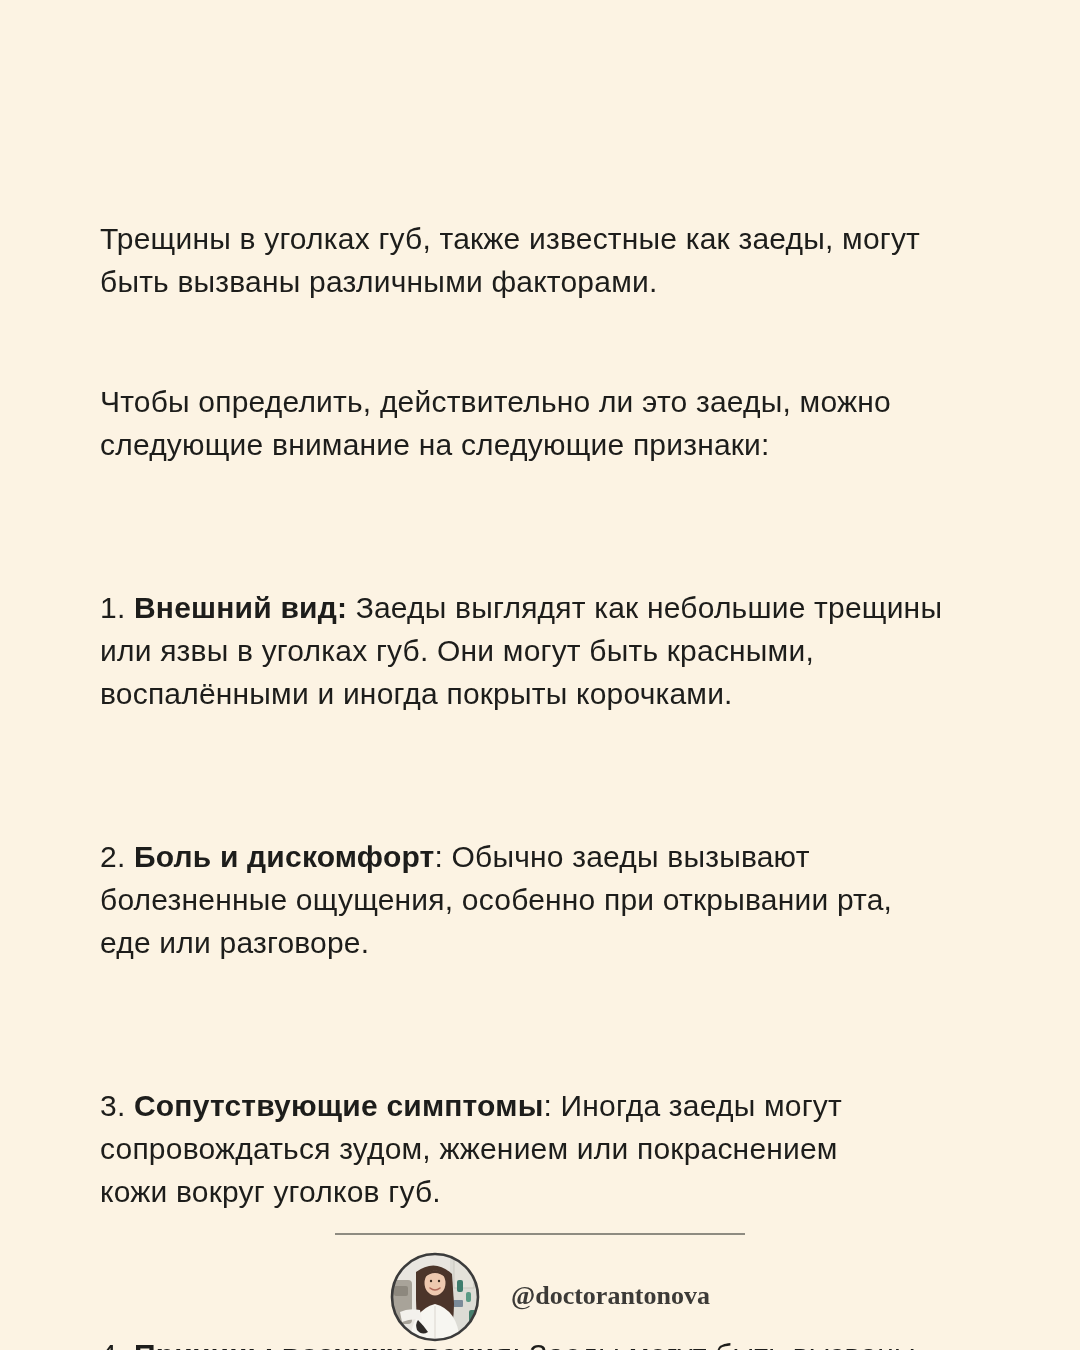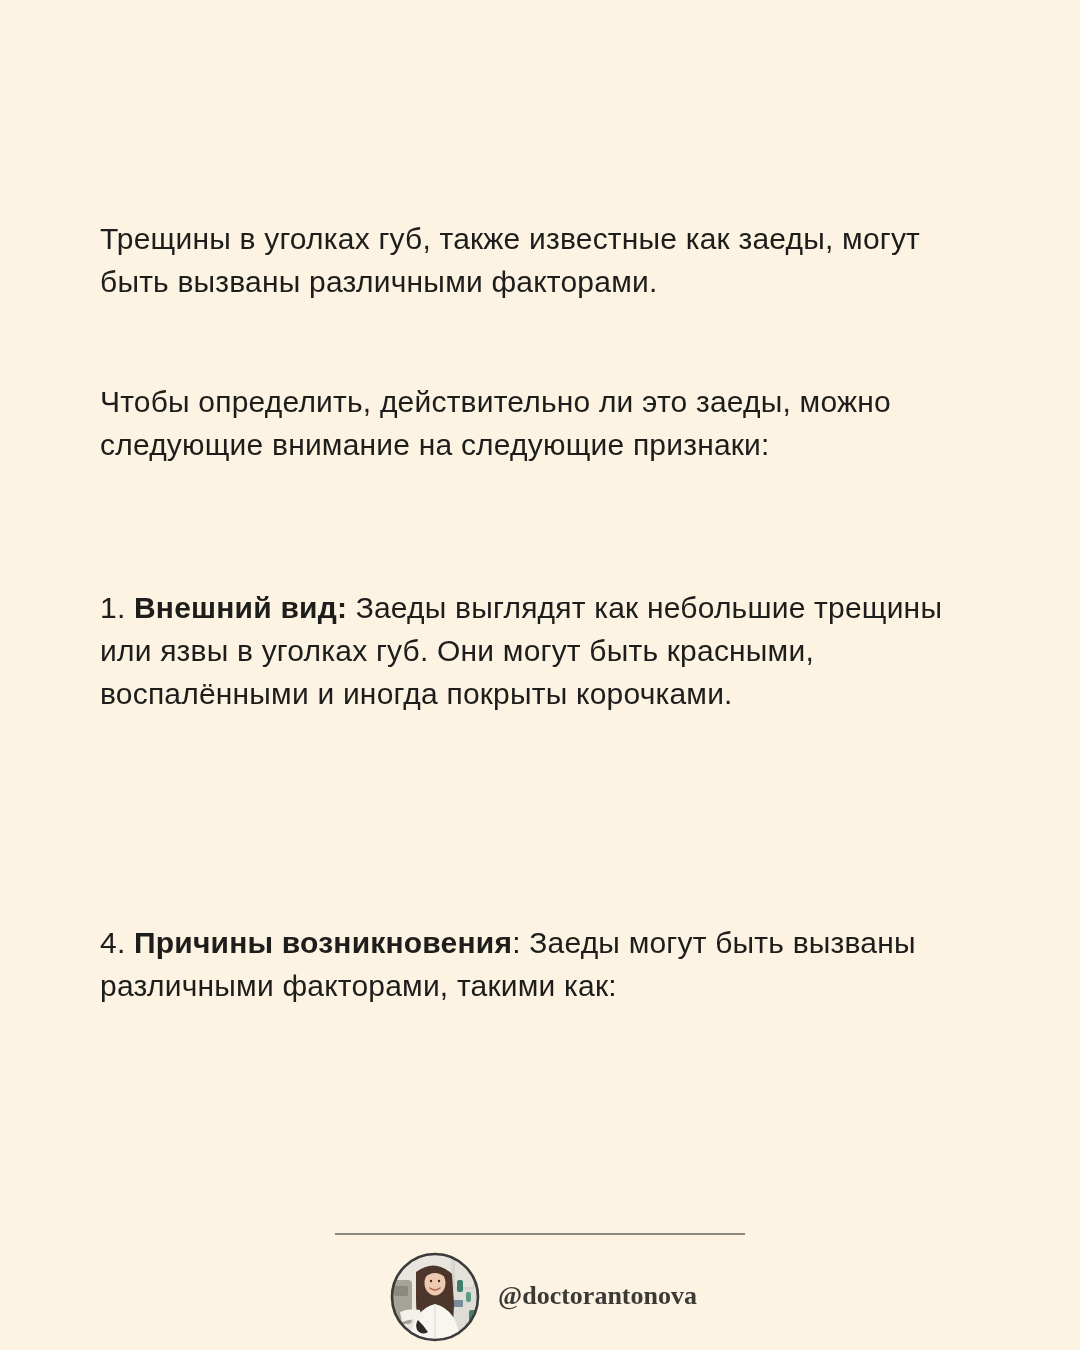--- a/index.html
+++ b/index.html
@@ -46,21 +46,21 @@
   }
   .avatar {
     position: absolute;
     left: 390px;
     top: 1252px;
     width: 90px;
     height: 90px;
   }
   .handle {
     position: absolute;
-    left: 498px;
+    left: 511px;
     top: 1281px;
     font-family: "Liberation Serif", serif;
     font-weight: 700;
     font-size: 26px;
     line-height: 30px;
     color: var(--handle);
     white-space: nowrap;
   }
 </style>
 </head>
@@ -71,21 +71,27 @@
   <div class="content">
     <p class="block">Трещины в уголках губ, также известные как заеды, могут
 быть вызваны различными факторами.</p>
     <p class="block">Чтобы определить, действительно ли это заеды, можно
 следующие внимание на следующие признаки:</p>
 
     <p class="block"><span>1. </span><span class="item-title">Внешний вид:</span><span> Заеды выглядят как небольшие трещины
 или язвы в уголках губ. Они могут быть красными,
 воспалёнными и иногда покрыты корочками.</span></p>
 
+    <p class="block"><span>2. </span><span class="item-title">Боль и дискомфорт</span><span>: Обычно заеды вызывают
+болезненные ощущения, особенно при открывании рта,
+еде или разговоре.</span></p>
 
+    <p class="block"><span>3. </span><span class="item-title">Сопутствующие симптомы</span><span>: Иногда заеды могут
+сопровождаться зудом, жжением или покраснением
+кожи вокруг уголков губ.</span></p>
 
     <p class="block"><span>4. </span><span class="item-title">Причины возникновения</span><span>: Заеды могут быть вызваны
 различными факторами, такими как:</span></p>
   </div>
 
   <div class="footer-divider"></div>
 
   <div class="avatar">
     <svg width="90" height="90" viewBox="0 0 90 90">
       <defs>

